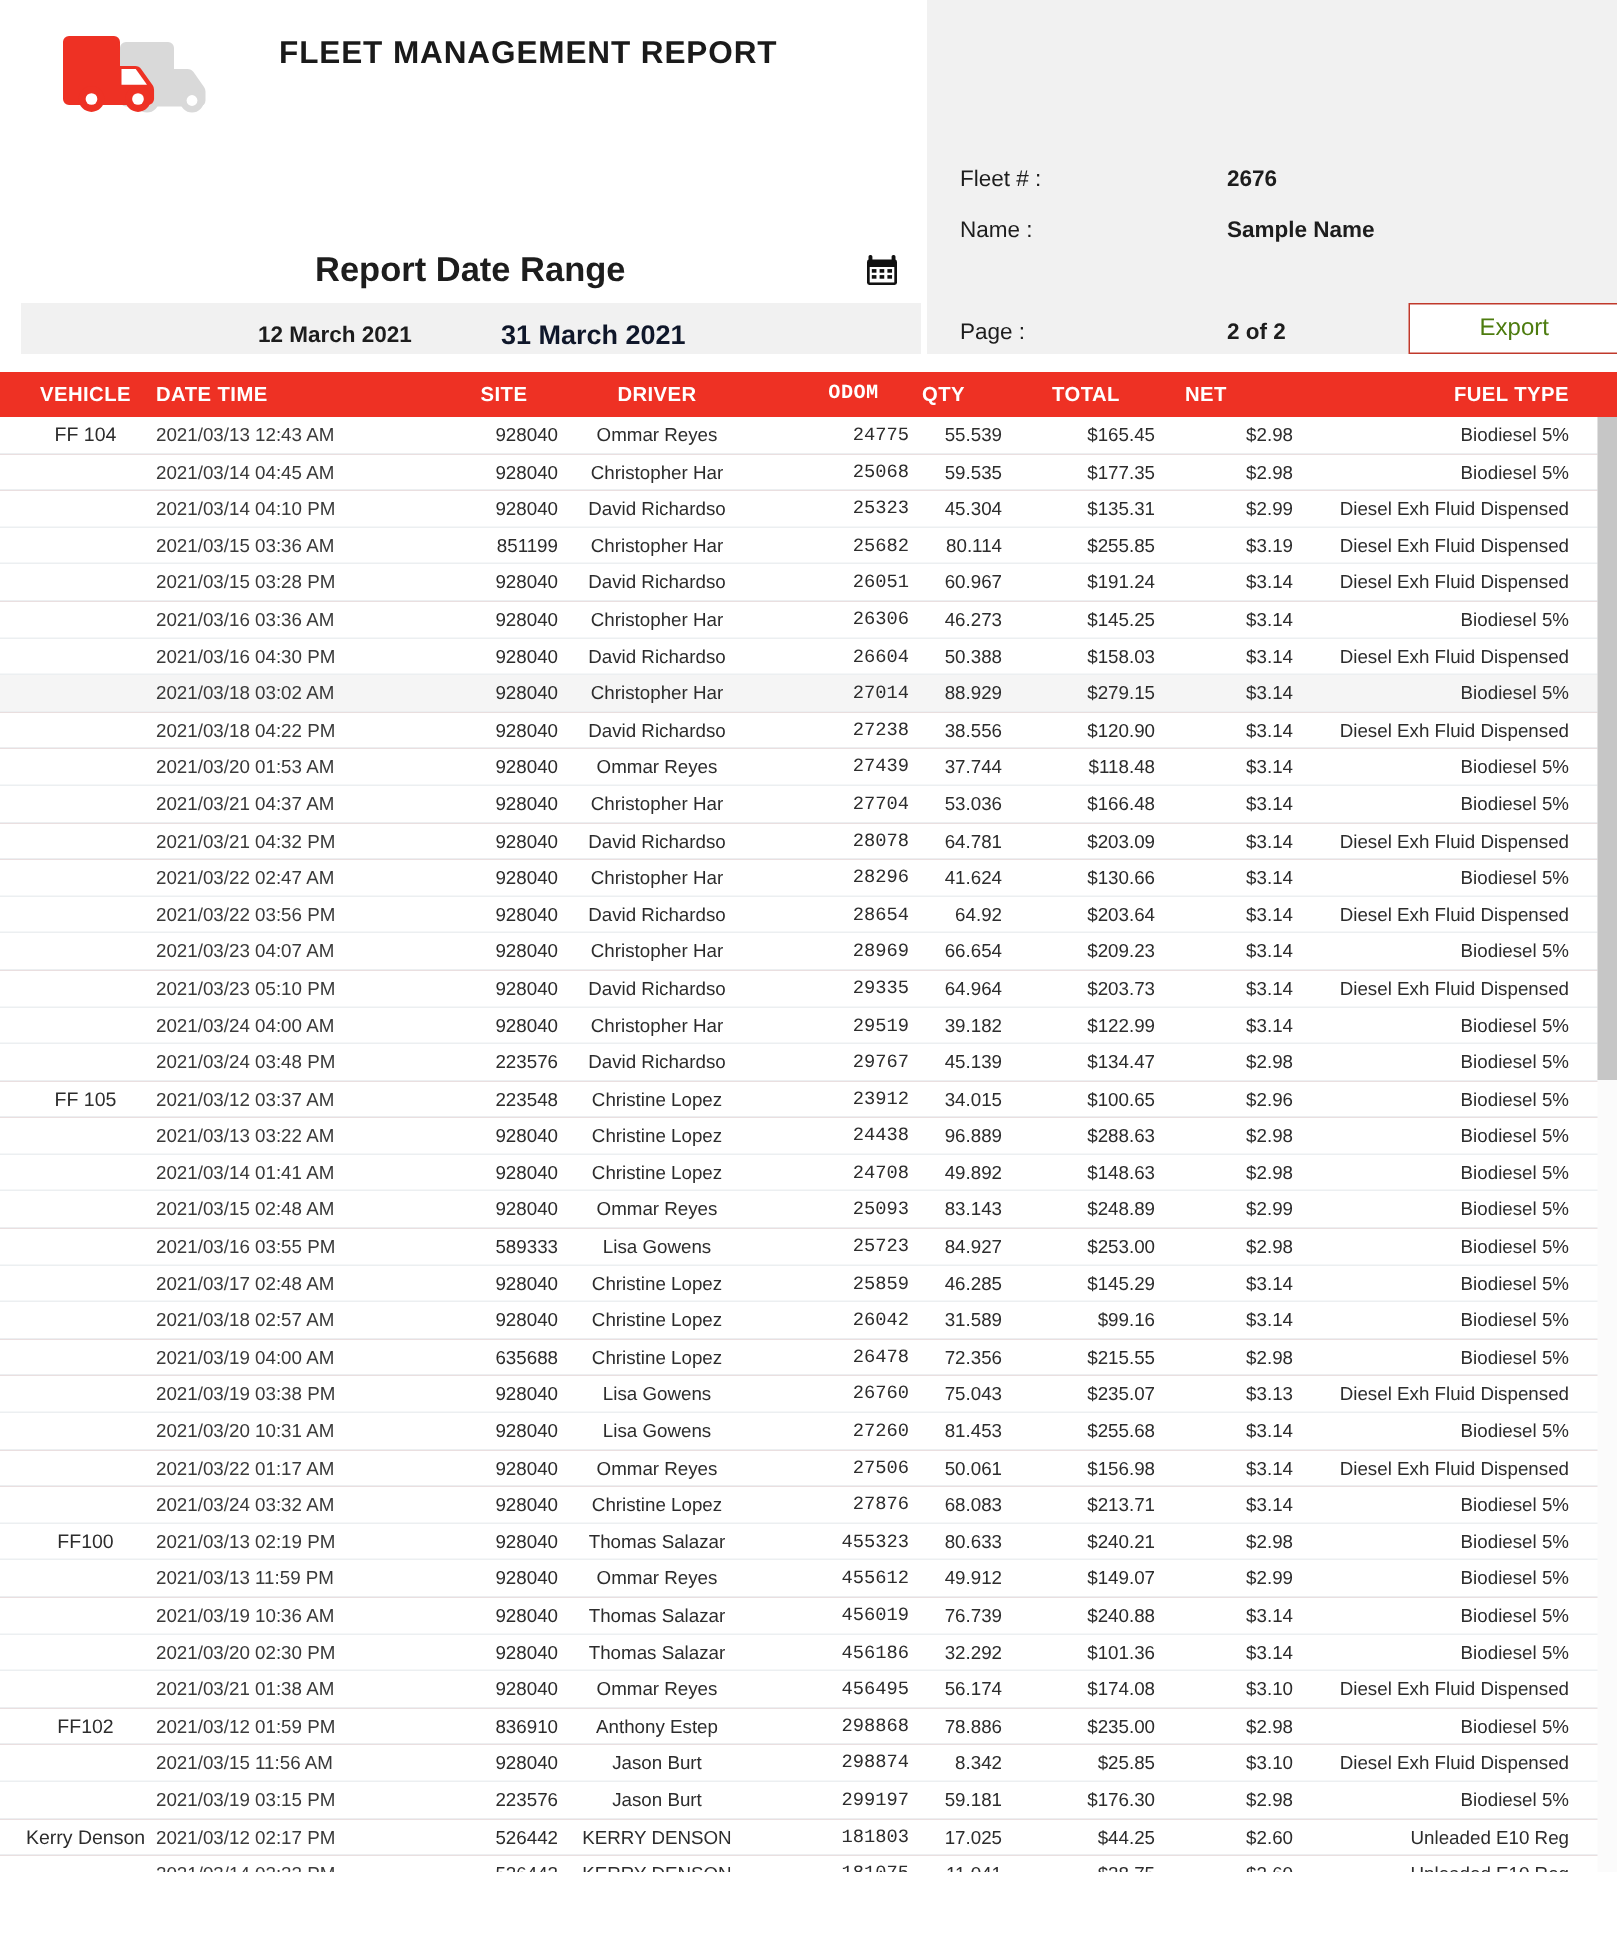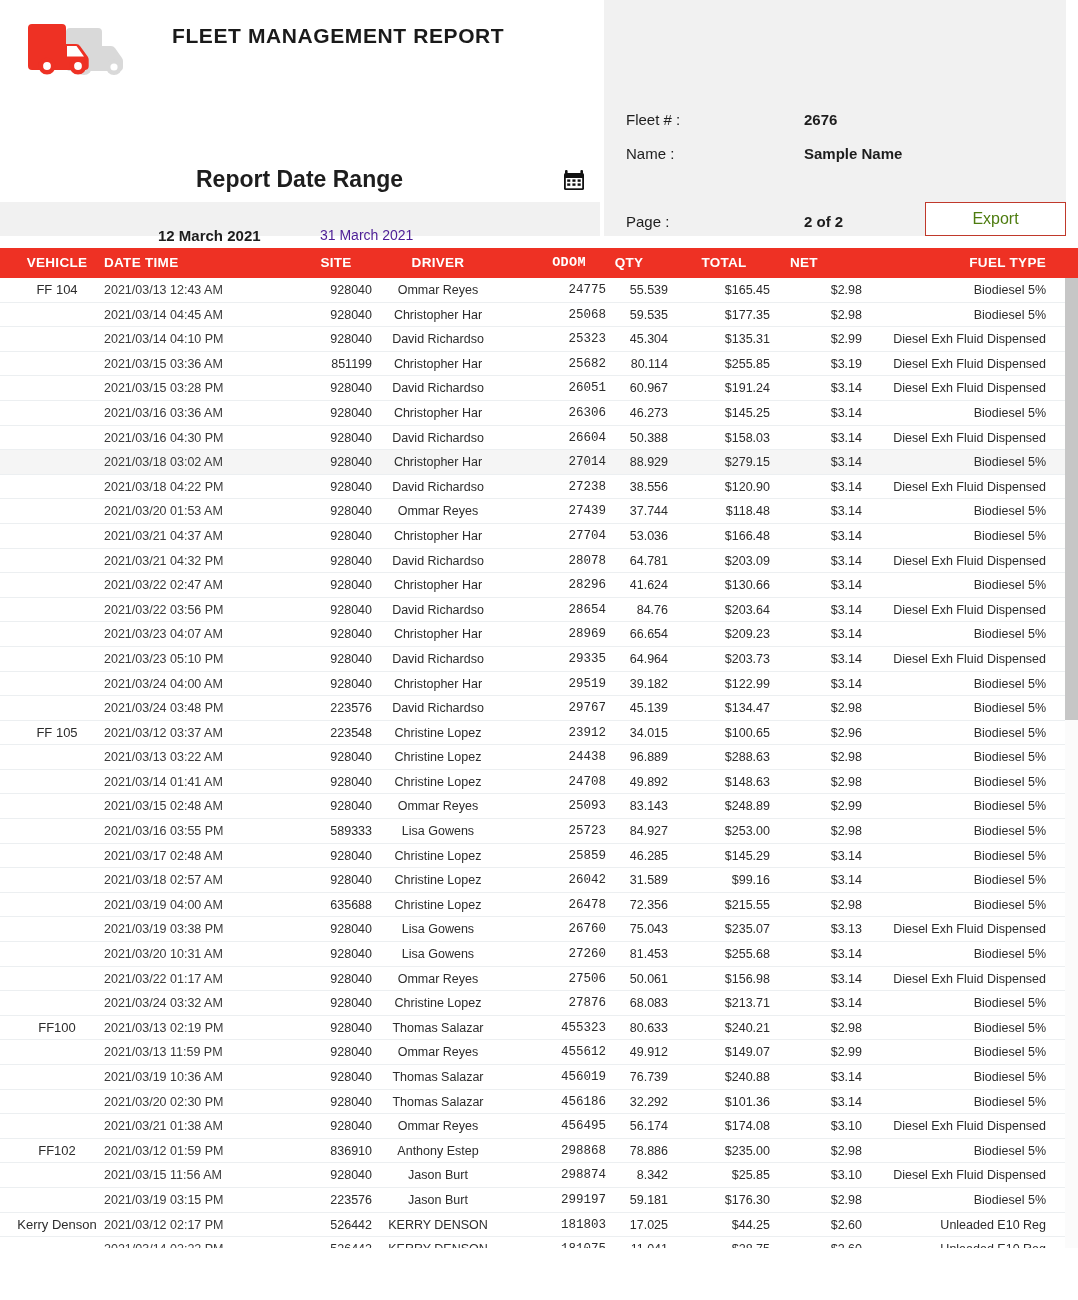--- a/index.html
+++ b/index.html
@@ -12,20 +12,21 @@
     background: #ffffff;
     font-family: "Liberation Sans", sans-serif;
     overflow: hidden;
   }
 
   .page {
     position: relative;
     width: 1078px;
     height: 1300px;
     background: #ffffff;
+    padding-left: 14px;
   }
 
   
   .top-area {
     position: relative;
     height: 240px;
     width: 100%;
   }
 
   
@@ -78,38 +79,38 @@
   .date-range-bar {
     position: absolute;
     left: 0;
     top: 202px;
     width: 600px;
     height: 34px;
     background: #f1f1f1;
   }
   .date-range-bar .dates {
     position: absolute;
-    left: 0; top: 16px;
+    left: 0; top: 4px;
     width: 495px; height: 34px;
     display: flex;
     align-items: center;
   }
   .date-from {
     position: absolute;
     left: 158px;
     font-size: 15px;
     font-weight: 600;
     color: #1d1d1d;
   }
   .date-to {
     position: absolute;
     left: 320px;
-    font-size: 14px;
-    font-weight: 400;
-    color: #4c1d95;
+    font-size: 18px;
+    font-weight: 700;
+    color: #0f172a;
   }
 
   
   .account-panel {
     position: absolute;
     left: 604px;
     top: 0;
     width: 462px;
     height: 236px;
     background: #f1f1f1;
@@ -506,21 +507,21 @@
           <div class="cell c-total">$130.66</div>
           <div class="cell c-net">$3.14</div>
           <div class="cell c-fuel">Biodiesel 5%</div>
         </div>
         <div class="trow">
           <div class="cell c-vehicle"></div>
           <div class="cell c-date">2021/03/22 03:56 PM</div>
           <div class="cell c-site">928040</div>
           <div class="cell c-driver">David Richardso</div>
           <div class="cell c-odom">28654</div>
-          <div class="cell c-qty">84.76</div>
+          <div class="cell c-qty">64.92</div>
           <div class="cell c-total">$203.64</div>
           <div class="cell c-net">$3.14</div>
           <div class="cell c-fuel">Diesel Exh Fluid Dispensed</div>
         </div>
         <div class="trow">
           <div class="cell c-vehicle"></div>
           <div class="cell c-date">2021/03/23 04:07 AM</div>
           <div class="cell c-site">928040</div>
           <div class="cell c-driver">Christopher Har</div>
           <div class="cell c-odom">28969</div>

